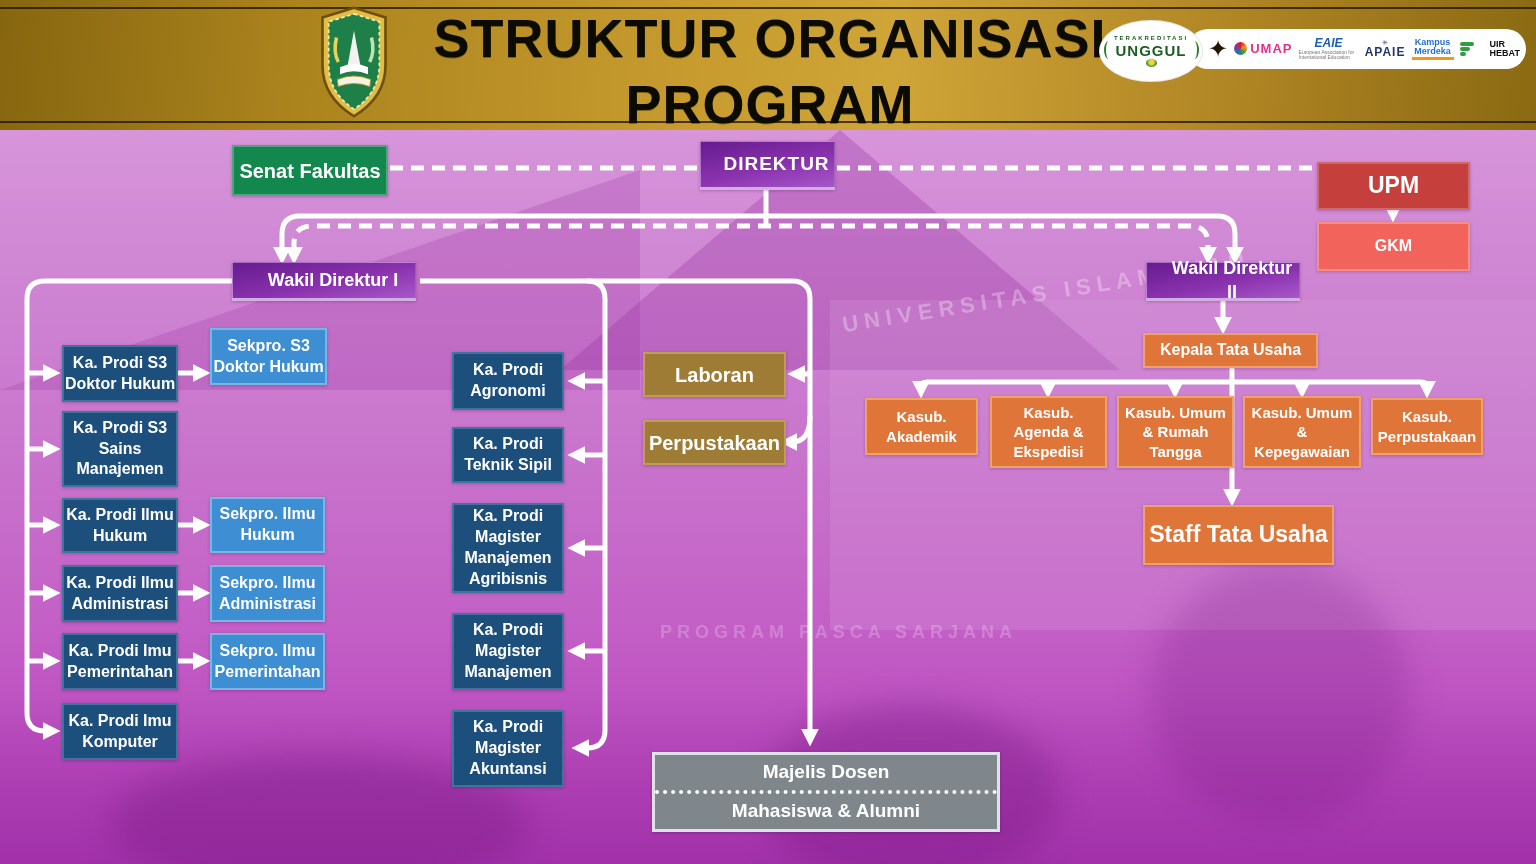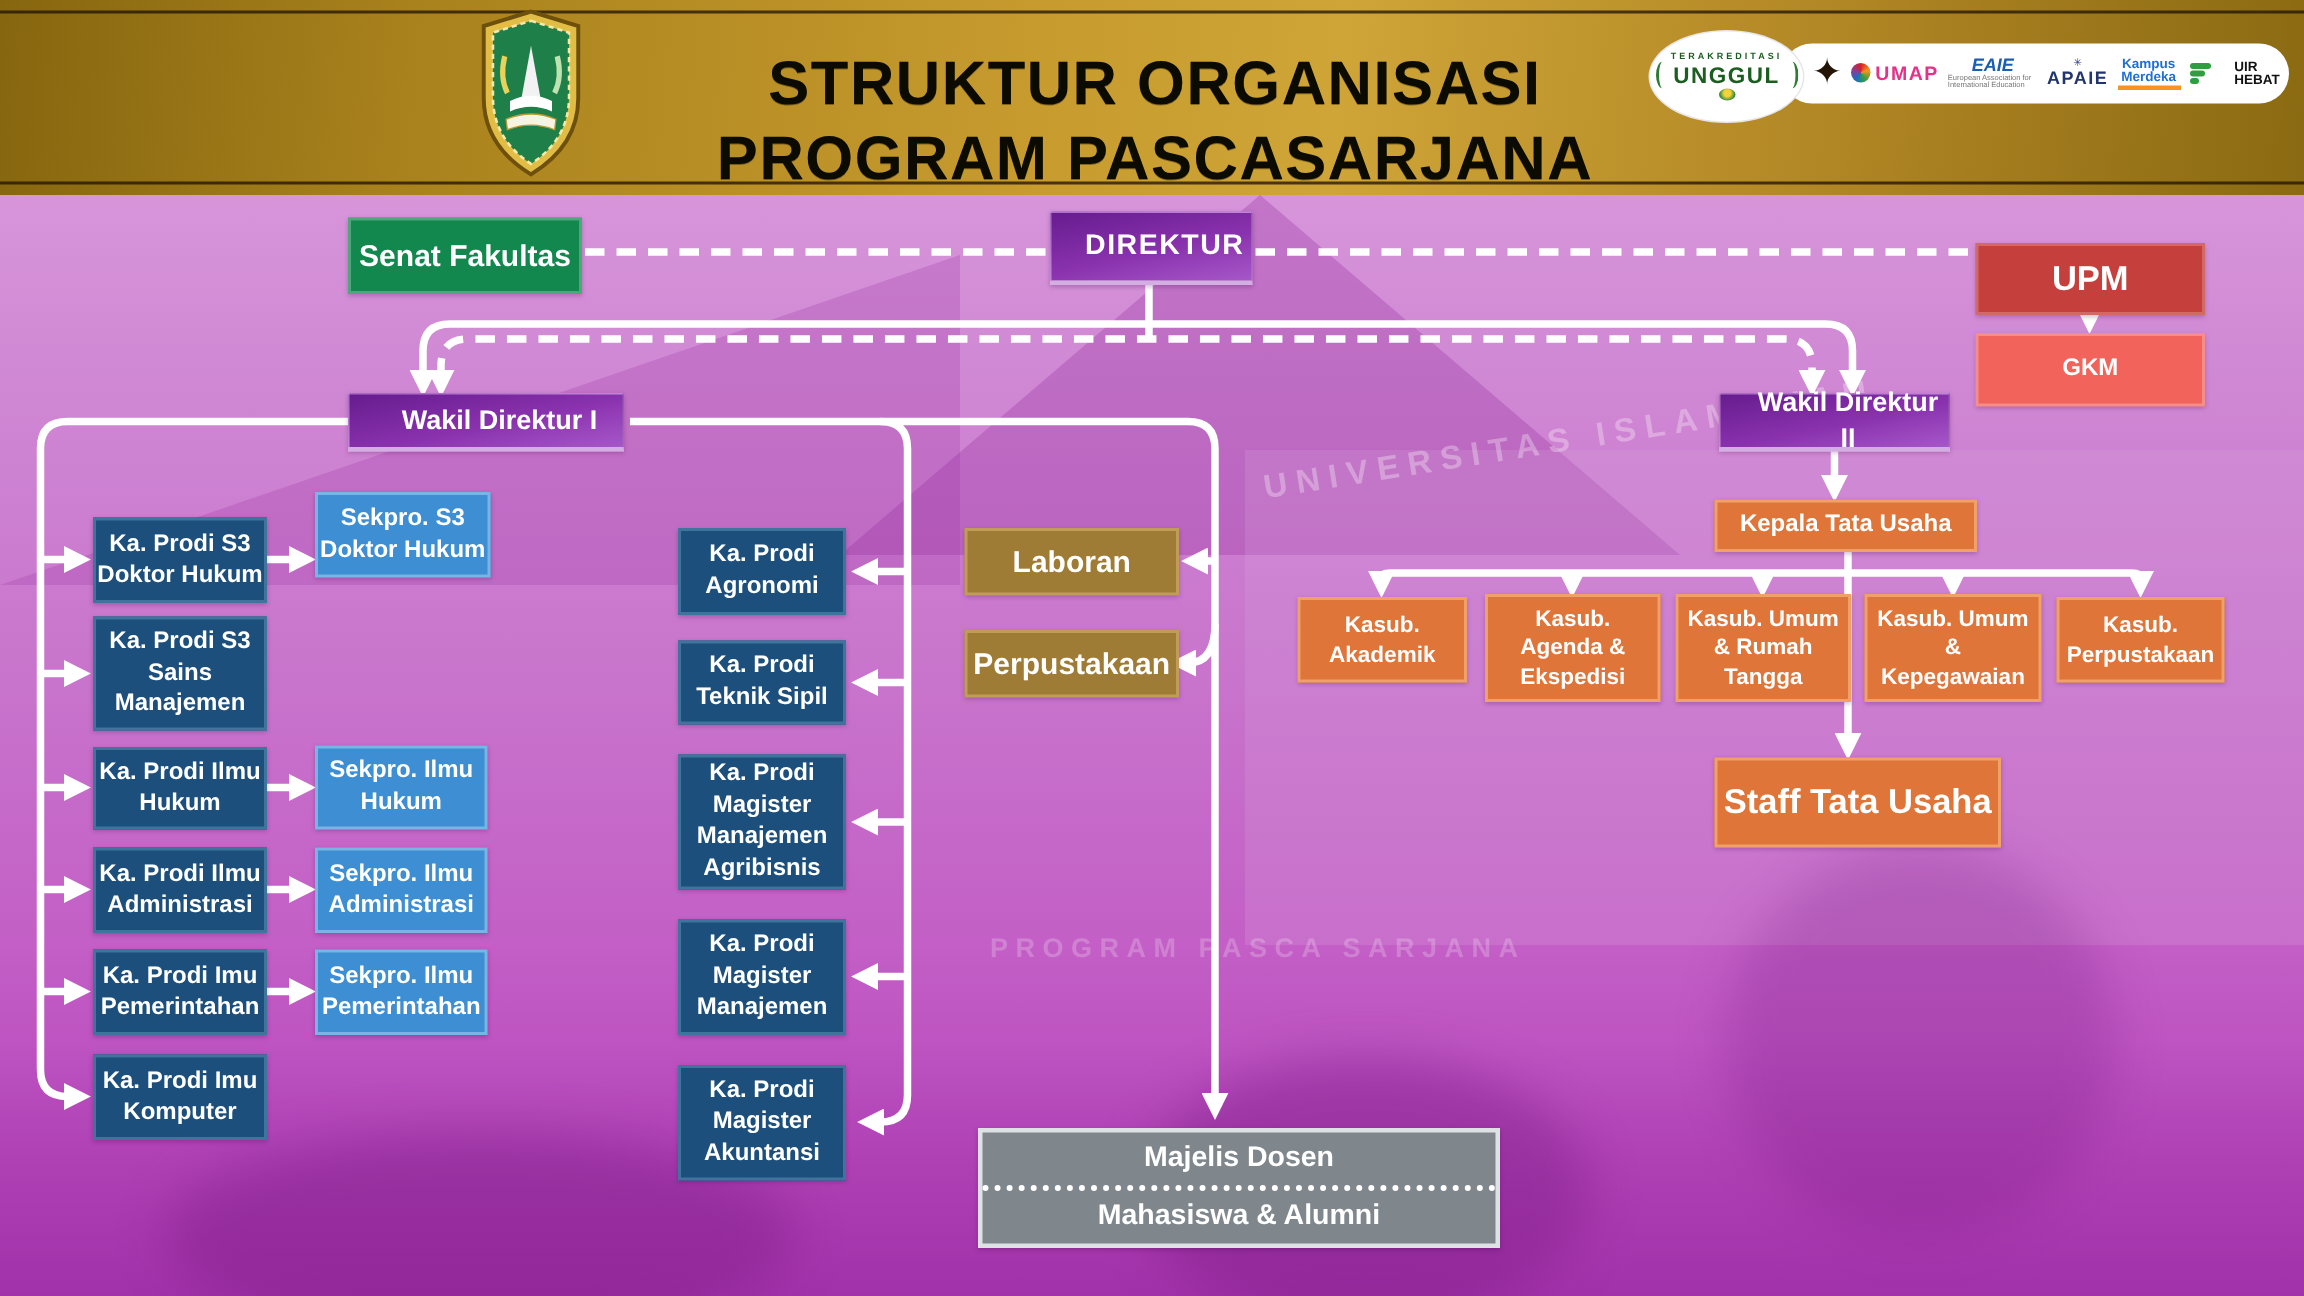--- a/index.html
+++ b/index.html
@@ -5,22 +5,22 @@
   html,body{margin:0;padding:0;background:#222;}
   .page{position:relative;width:1536px;height:864px;overflow:hidden;
         font-family:"Liberation Sans",sans-serif;}
 
   
   .hdr{position:absolute;left:0;top:0;width:1536px;height:130px;
        background:linear-gradient(95deg,#86660f 0%,#a9821d 18%,#c79b2e 45%,#cfa538 58%,#b08524 80%,#8a6a12 100%);}
   .hdr-line{position:absolute;left:0;width:1536px;height:2px;background:rgba(30,18,2,.75);}
   .hdr-line.t{top:7px}
   .hdr-line.b{top:121px}
-  .title{position:absolute;left:430px;top:30px;width:680px;text-align:center;
-         color:#0b0b02;font-weight:bold;font-size:41px;line-height:1.22;letter-spacing:1px;
+  .title{position:absolute;left:430px;top:6px;width:680px;text-align:center;
+         color:#0b0b02;font-weight:bold;font-size:54px;line-height:1.22;letter-spacing:1px;
          text-shadow:0 1px 0 rgba(0,0,0,.35);}
   .shield{position:absolute;left:310px;top:6px;}
 
   
   .pill{position:absolute;left:1188px;top:29px;width:338px;height:40px;background:#fff;
         border-radius:20px;display:flex;align-items:center;justify-content:space-evenly;padding-left:14px;box-sizing:border-box;}
   .badge{position:absolute;left:1100px;top:21px;width:102px;height:60px;background:#fff;border-radius:50%;
          display:flex;flex-direction:column;align-items:center;justify-content:center;box-shadow:0 0 0 1px #e6e6e6;}
   .badge-arc{font-size:6px;font-weight:bold;color:#1b5e20;letter-spacing:2px;}
   .badge-name{font-size:15px;font-weight:bold;color:#1b5e20;letter-spacing:1px;display:flex;align-items:center;gap:3px;}

